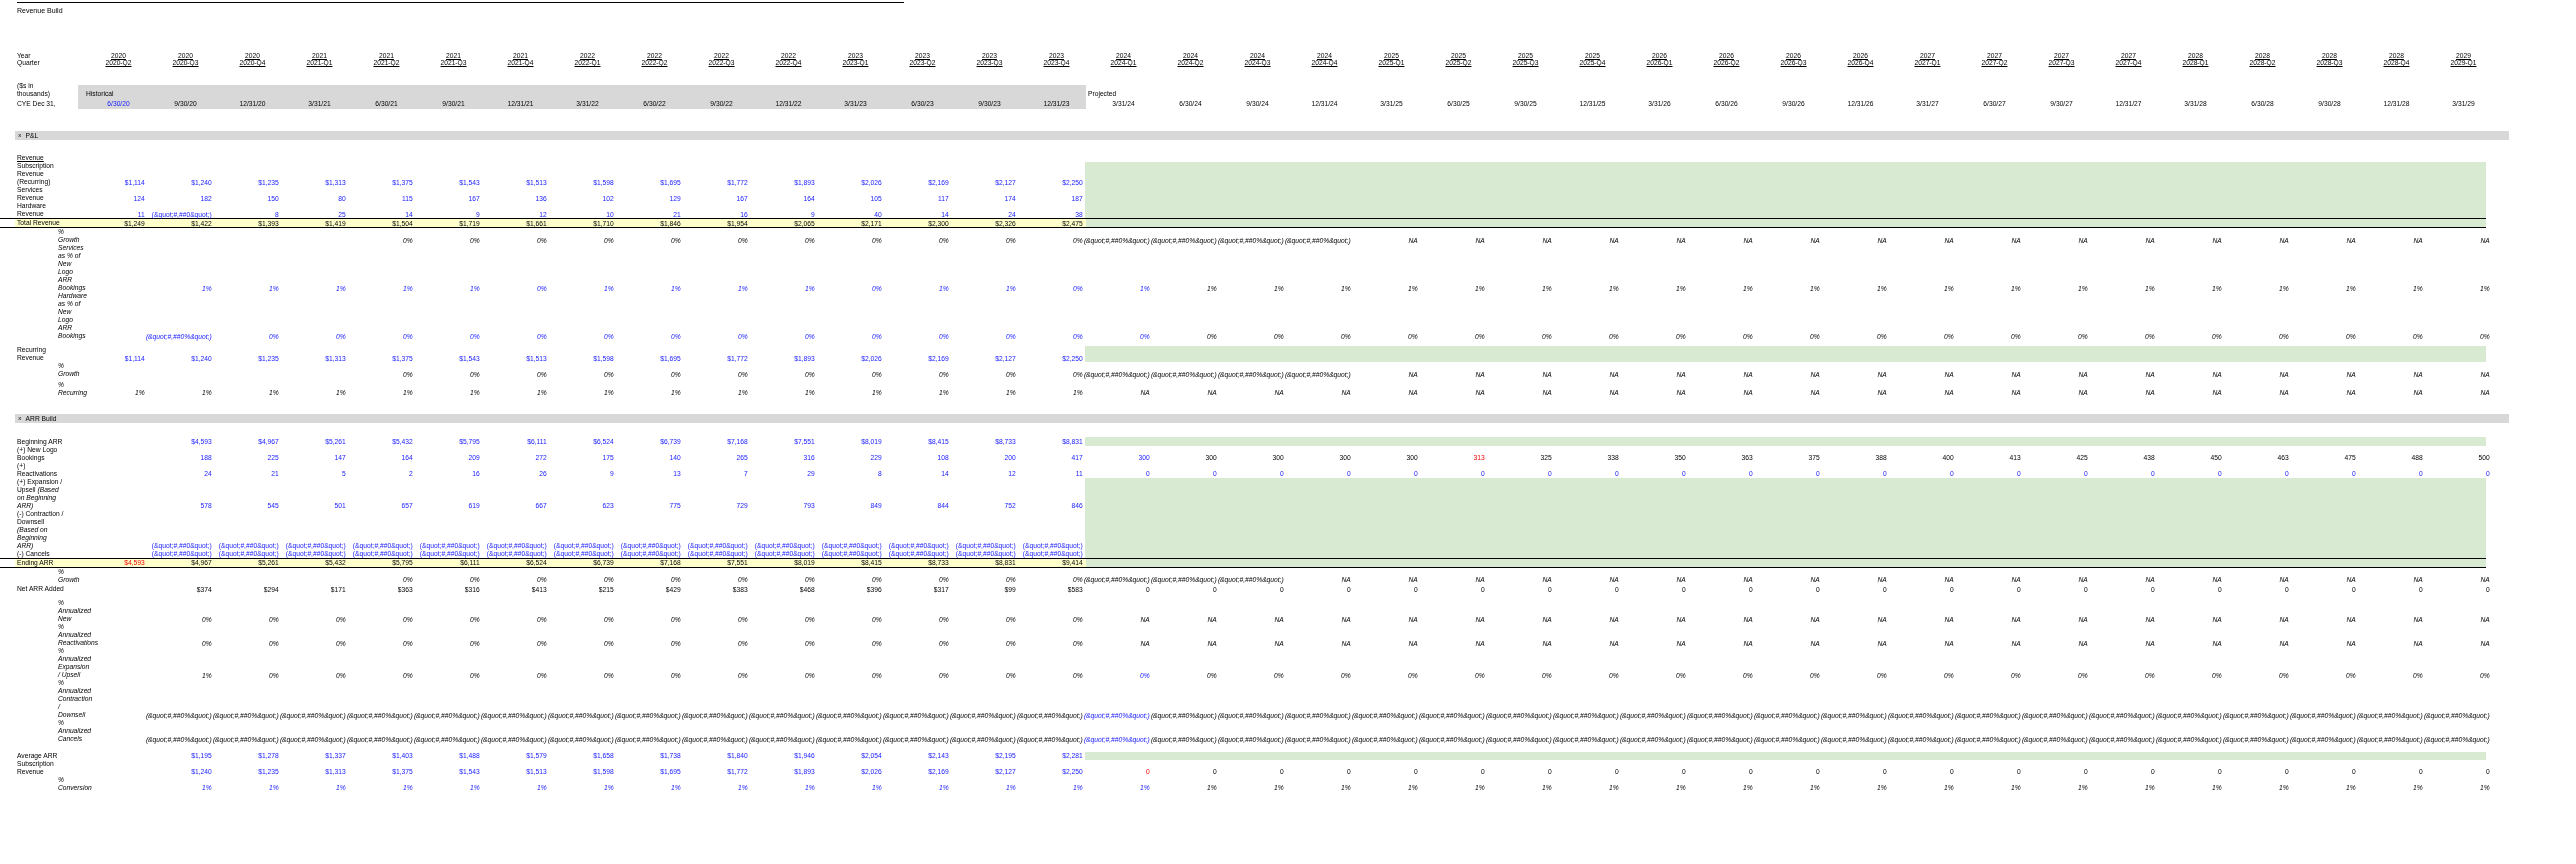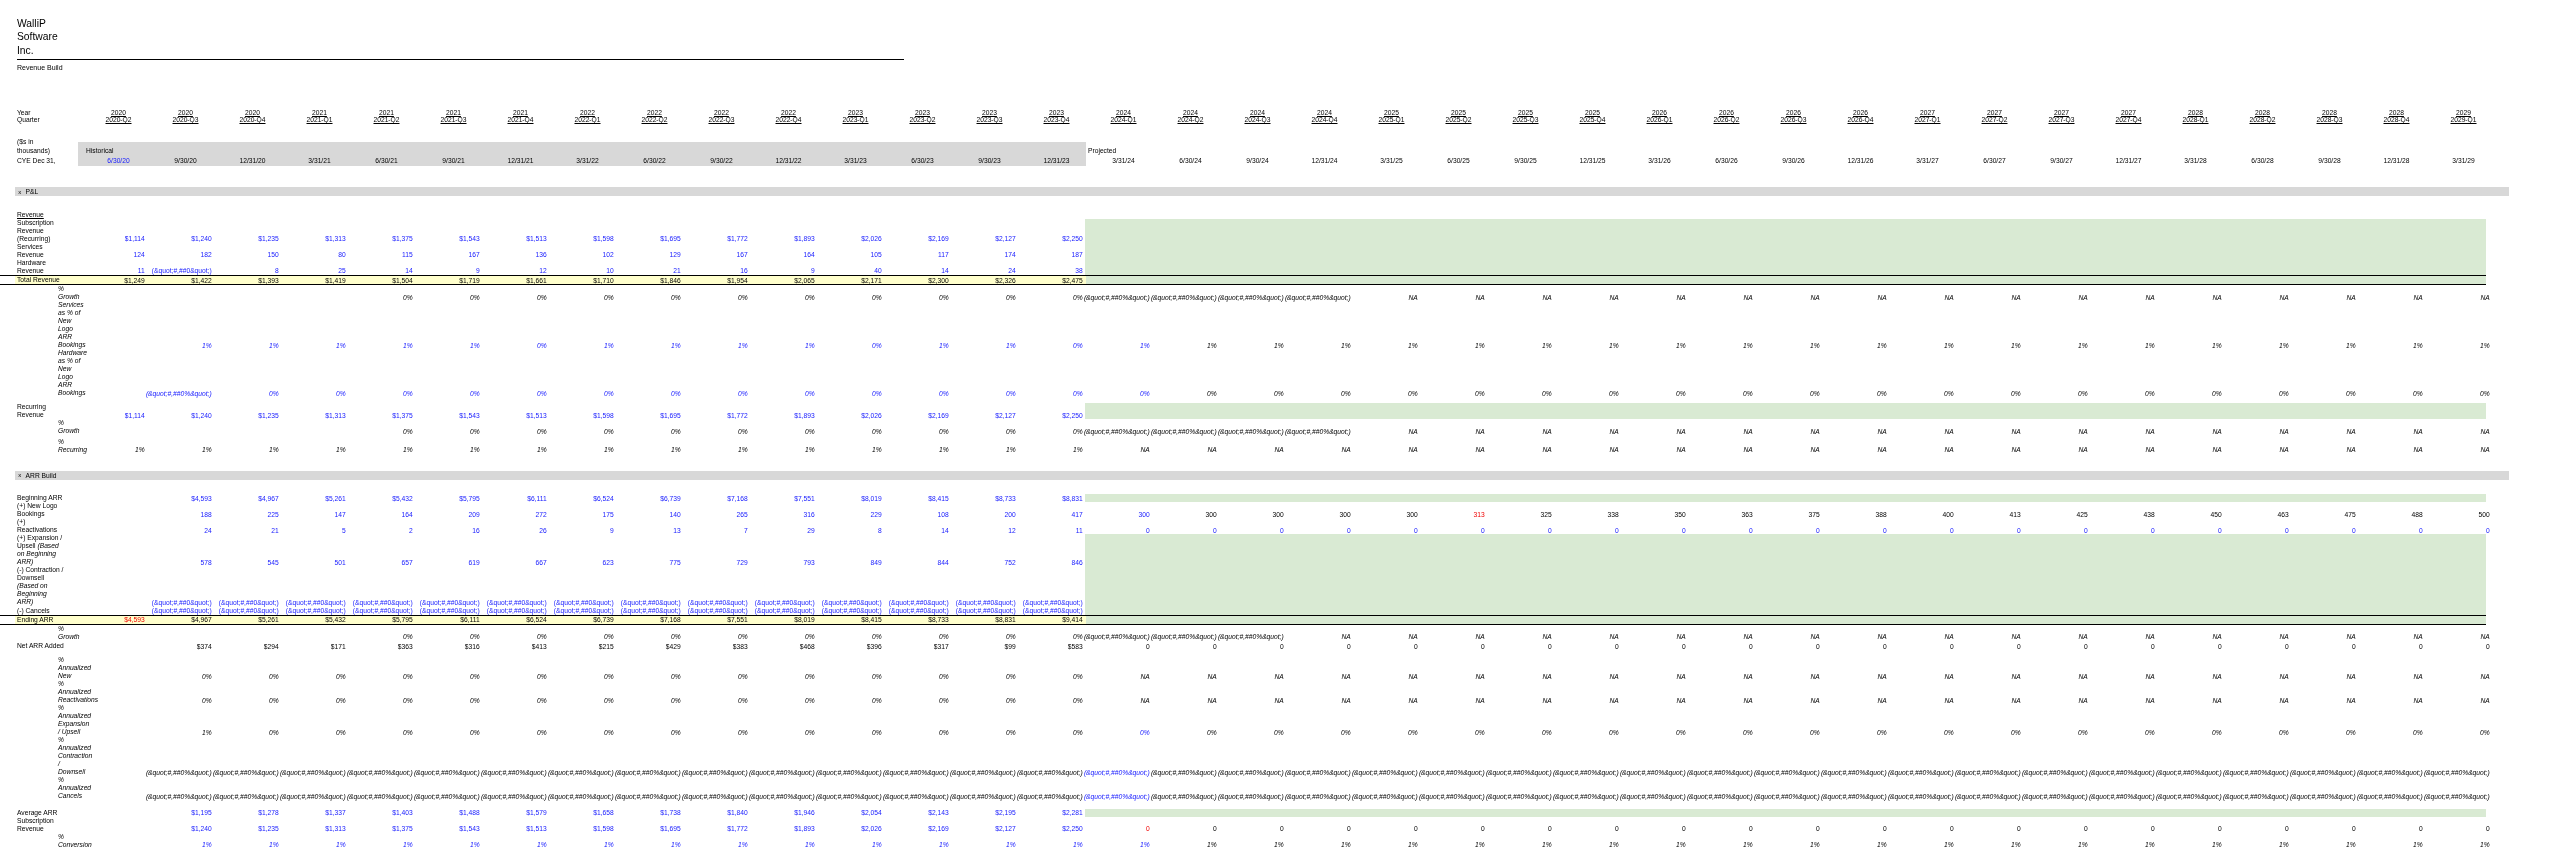--- a/index.html
+++ b/index.html
@@ -52,23 +52,20 @@
   .c-r{color:var(--red);}
   .c-k{color:#000;}
   .it{font-style:italic;}
   .btop{border-top:0.9px solid #000;}
   .bbot{border-bottom:0.9px solid #000;}
 </style>
 </head>
 <body>
 
 <div class="sheet">
-  <div class="title">WalliP
-Software
-Inc.</div>
   <div class="title-rule"></div>
   <div class="subtitle">Revenue Build</div>
 
   <div class="hdr-row year">
     <div class="rowhead">Year</div>
     <div id="year-cells" style="display:flex">
         <div class="hcell"><span>2020</span></div>
         <div class="hcell"><span>2020</span></div>
         <div class="hcell"><span>2020</span></div>
         <div class="hcell"><span>2021</span></div>

